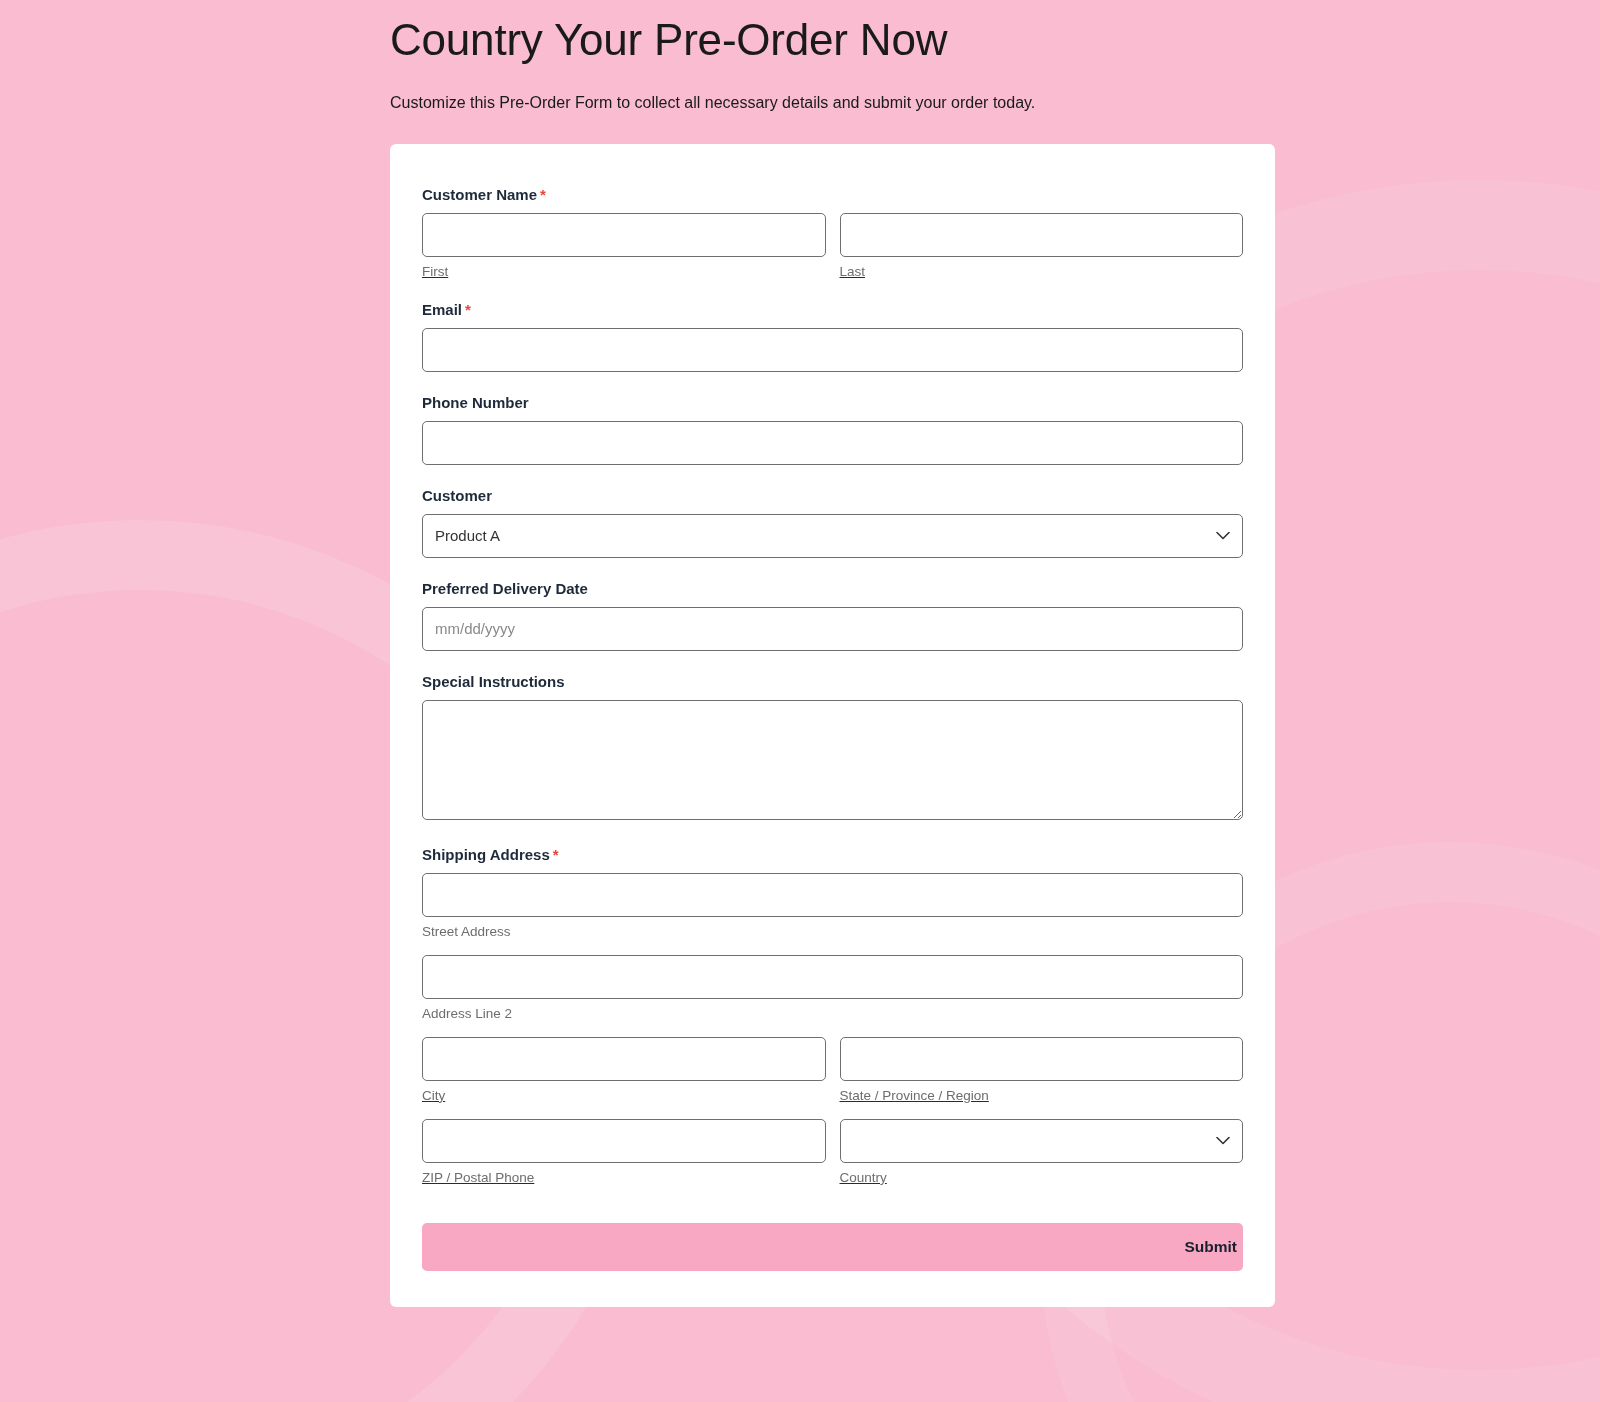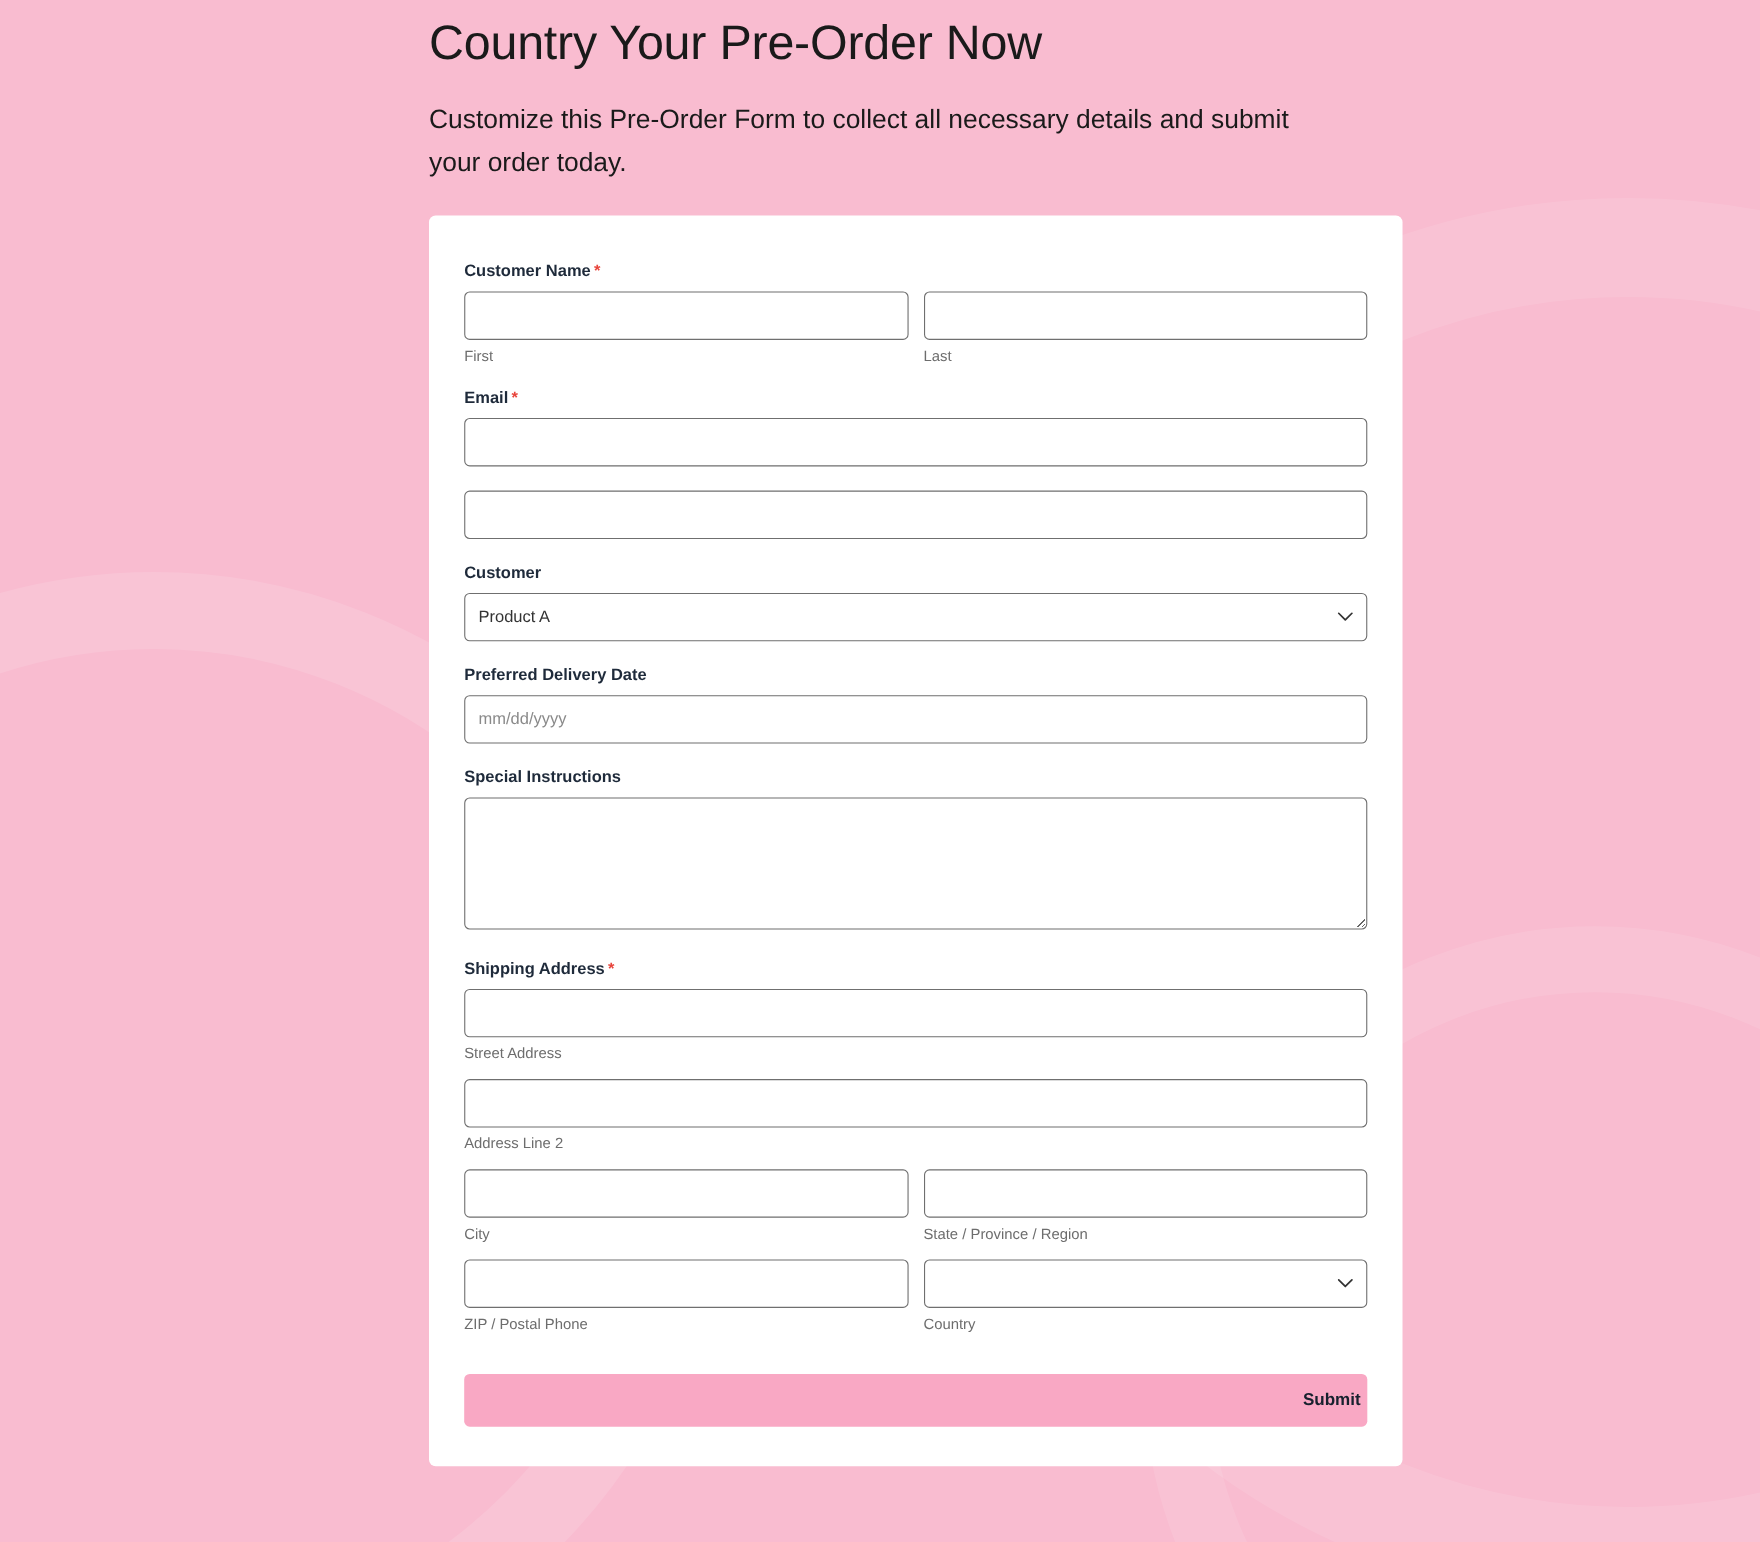--- a/index.html
+++ b/index.html
@@ -52,21 +52,21 @@
   }
   .page-title {
     font-size: 44px;
     line-height: 1.18;
     font-weight: 400;
     color: #1a1a1a;
     margin: 0 0 24px 0;
     letter-spacing: -0.2px;
   }
   .page-subtitle {
-    font-size: 24px;
+    font-size: 16px;
     line-height: 1.62;
     color: #1a1a1a;
     margin: 0;
     max-width: 790px;
   }
 
   .form-card {
     margin: 28px 0 0 390px;
     width: 885px;
     background: #ffffff;
@@ -112,20 +112,21 @@
     margin-top: 7px;
     display: block;
   }
   .row {
     display: flex;
     gap: 14px;
   }
   .col {
     flex: 1 1 0;
     min-width: 0;
+    text-decoration: underline;
   }
   .select-wrap {
     position: relative;
   }
   select.input {
     appearance: none;
     -webkit-appearance: none;
   }
   .chev {
     position: absolute;
@@ -195,20 +196,21 @@
     
     <div class="field">
       <label class="field-label">
         <span>Email</span><span class="req">*</span>
       </label>
       <input class="input" type="email" placeholder="" style="">
     </div>
 
     
     <div class="field">
+      <label class="field-label">Phone Number</label>
       <input class="input" type="tel" placeholder="" style="">
     </div>
 
     
     <div class="field">
       <label class="field-label">Customer</label>
       <div class="select-wrap">
         <select class="input">
           <option>Product A</option>
         </select>

